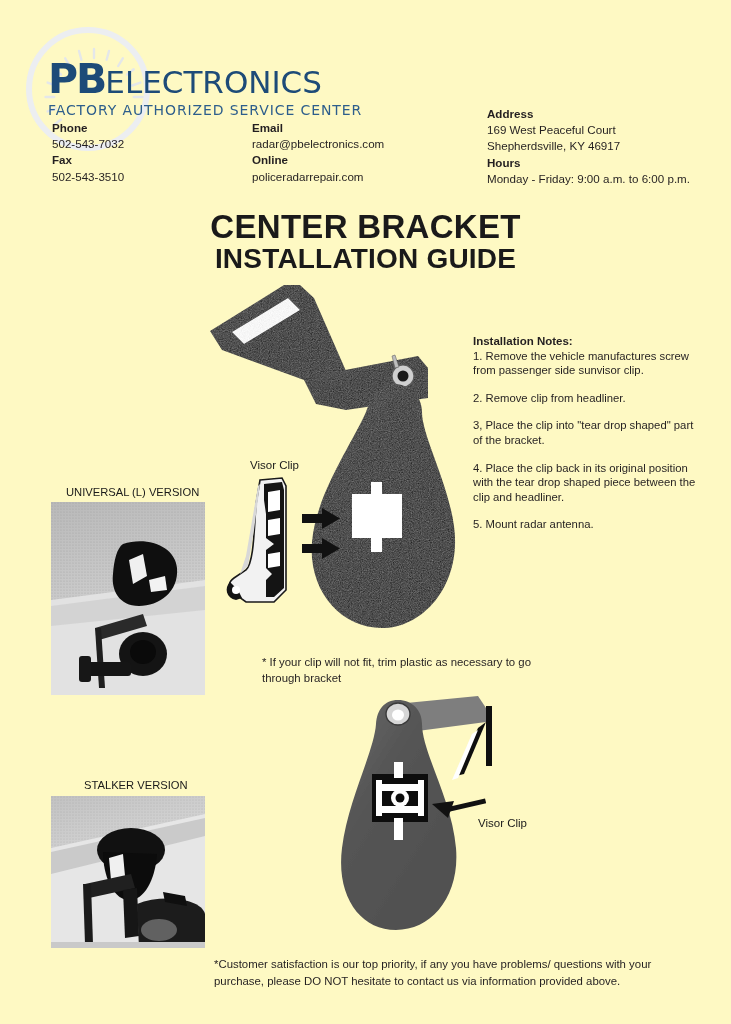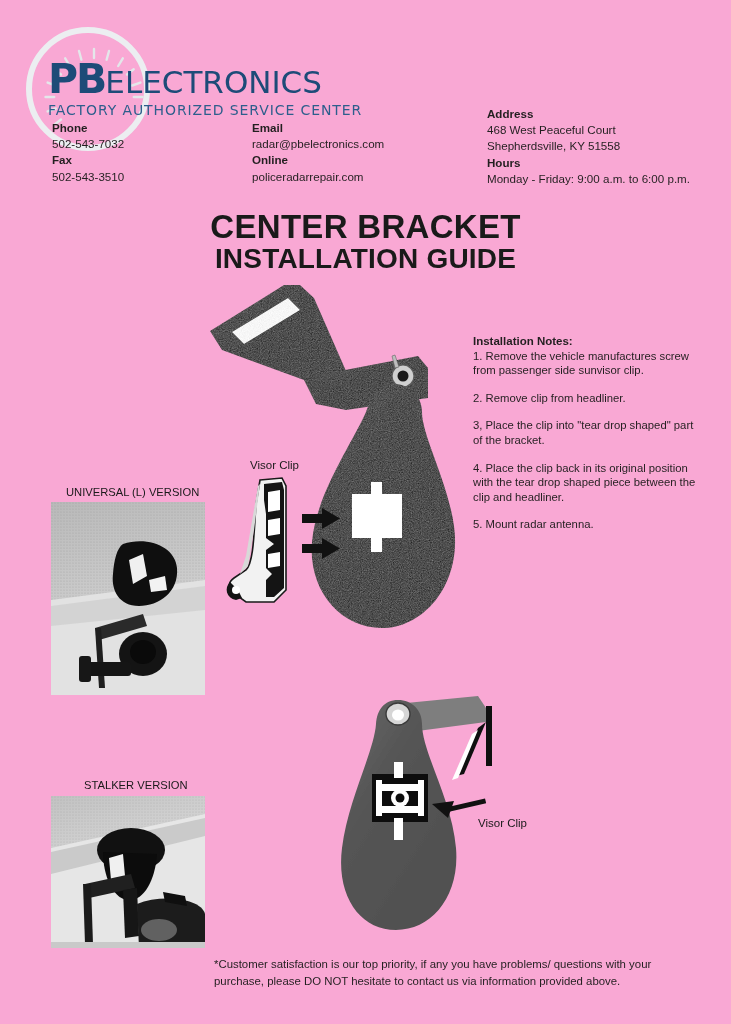--- a/index.html
+++ b/index.html
@@ -11,21 +11,21 @@
     width: 731px;
     height: 1024px;
     position: relative;
     font-family: "Liberation Sans", sans-serif;
     color: #231f20;
     overflow: hidden;
   }
   .page {
     position: absolute;
     inset: 0;
-    background: #f9a8d4;
+    background: #fef9c3;
   }
 
   
   .watermark {
     position: absolute;
     left: 26px;
     top: 27px;
     width: 124px;
     height: 124px;
     border-radius: 50%;
@@ -210,22 +210,22 @@
 
   <div class="contact" id="contact-col-2">
     <div class="lbl">Email</div>
     <div class="val">radar@pbelectronics.com</div>
     <div class="lbl">Online</div>
     <div class="val">policeradarrepair.com</div>
   </div>
 
   <div class="contact" id="contact-col-3">
     <div class="lbl">Address</div>
-    <div class="val">468 West Peaceful Court</div>
-    <div class="val">Shepherdsville, KY 51558</div>
+    <div class="val">169 West Peaceful Court</div>
+    <div class="val">Shepherdsville, KY 46917</div>
     <div class="lbl">Hours</div>
     <div class="val">Monday - Friday: 9:00 a.m. to 6:00 p.m.</div>
   </div>
 
   <div class="doc-title">CENTER BRACKET</div>
   <div class="doc-subtitle">INSTALLATION GUIDE</div>
 
   <div class="figure" id="figure-main">
     <svg width="280" height="370" viewBox="0 0 280 370">
       <defs>
@@ -437,16 +437,17 @@
 
   <div class="notes">
     <h4>Installation Notes:</h4>
     <p>1. Remove the vehicle manufactures screw from passenger side sunvisor clip.</p>
     <p>2. Remove clip from headliner.</p>
     <p>3, Place the clip into  "tear drop shaped" part of the bracket.</p>
     <p>4. Place the clip back in its original position with the tear drop shaped piece between the clip and headliner.</p>
     <p>5. Mount radar antenna.</p>
   </div>
 
+  <div class="trim-note">* If your clip will not fit, trim plastic as necessary to go through bracket</div>
 
   <div class="footer-note">*Customer satisfaction is our top priority, if any you have problems/ questions with your purchase, please DO NOT hesitate to contact us via information provided above.</div>
 
 </div>
 
 </body></html>

